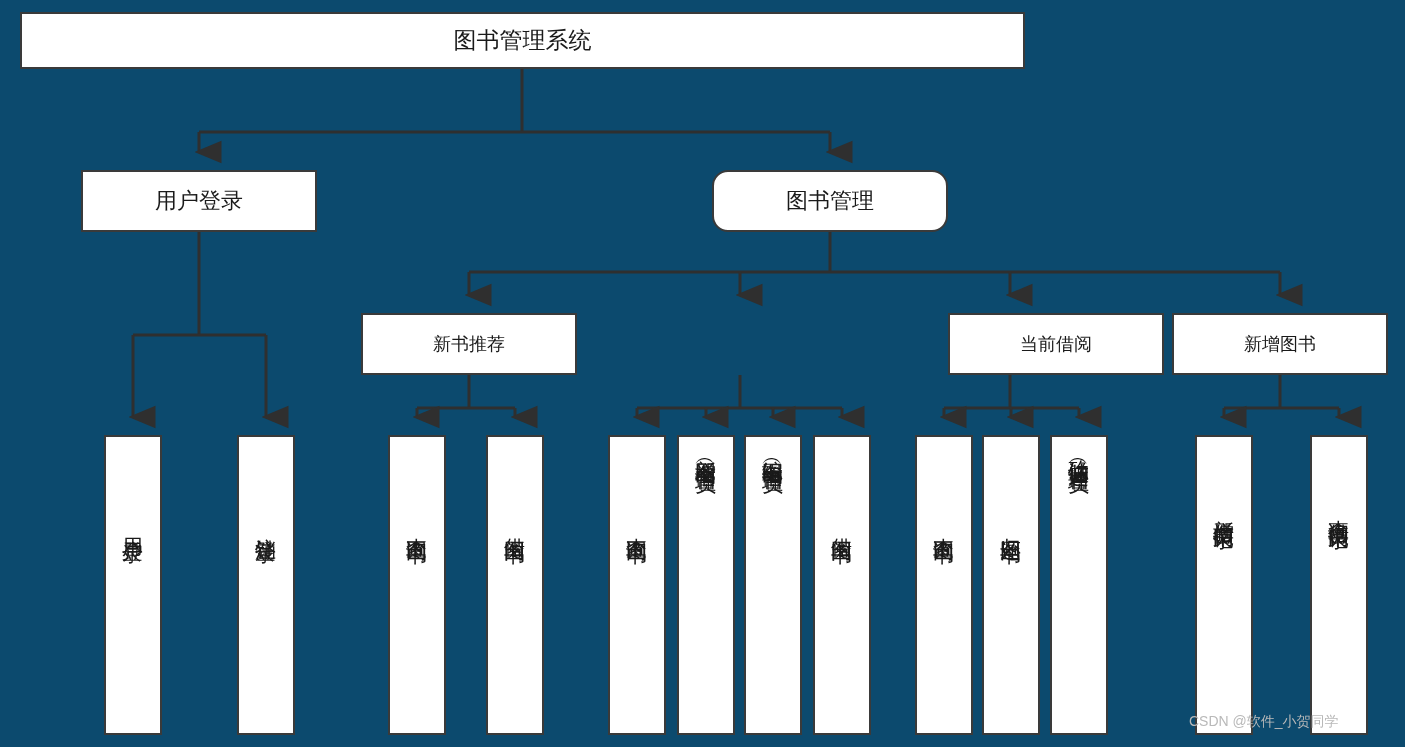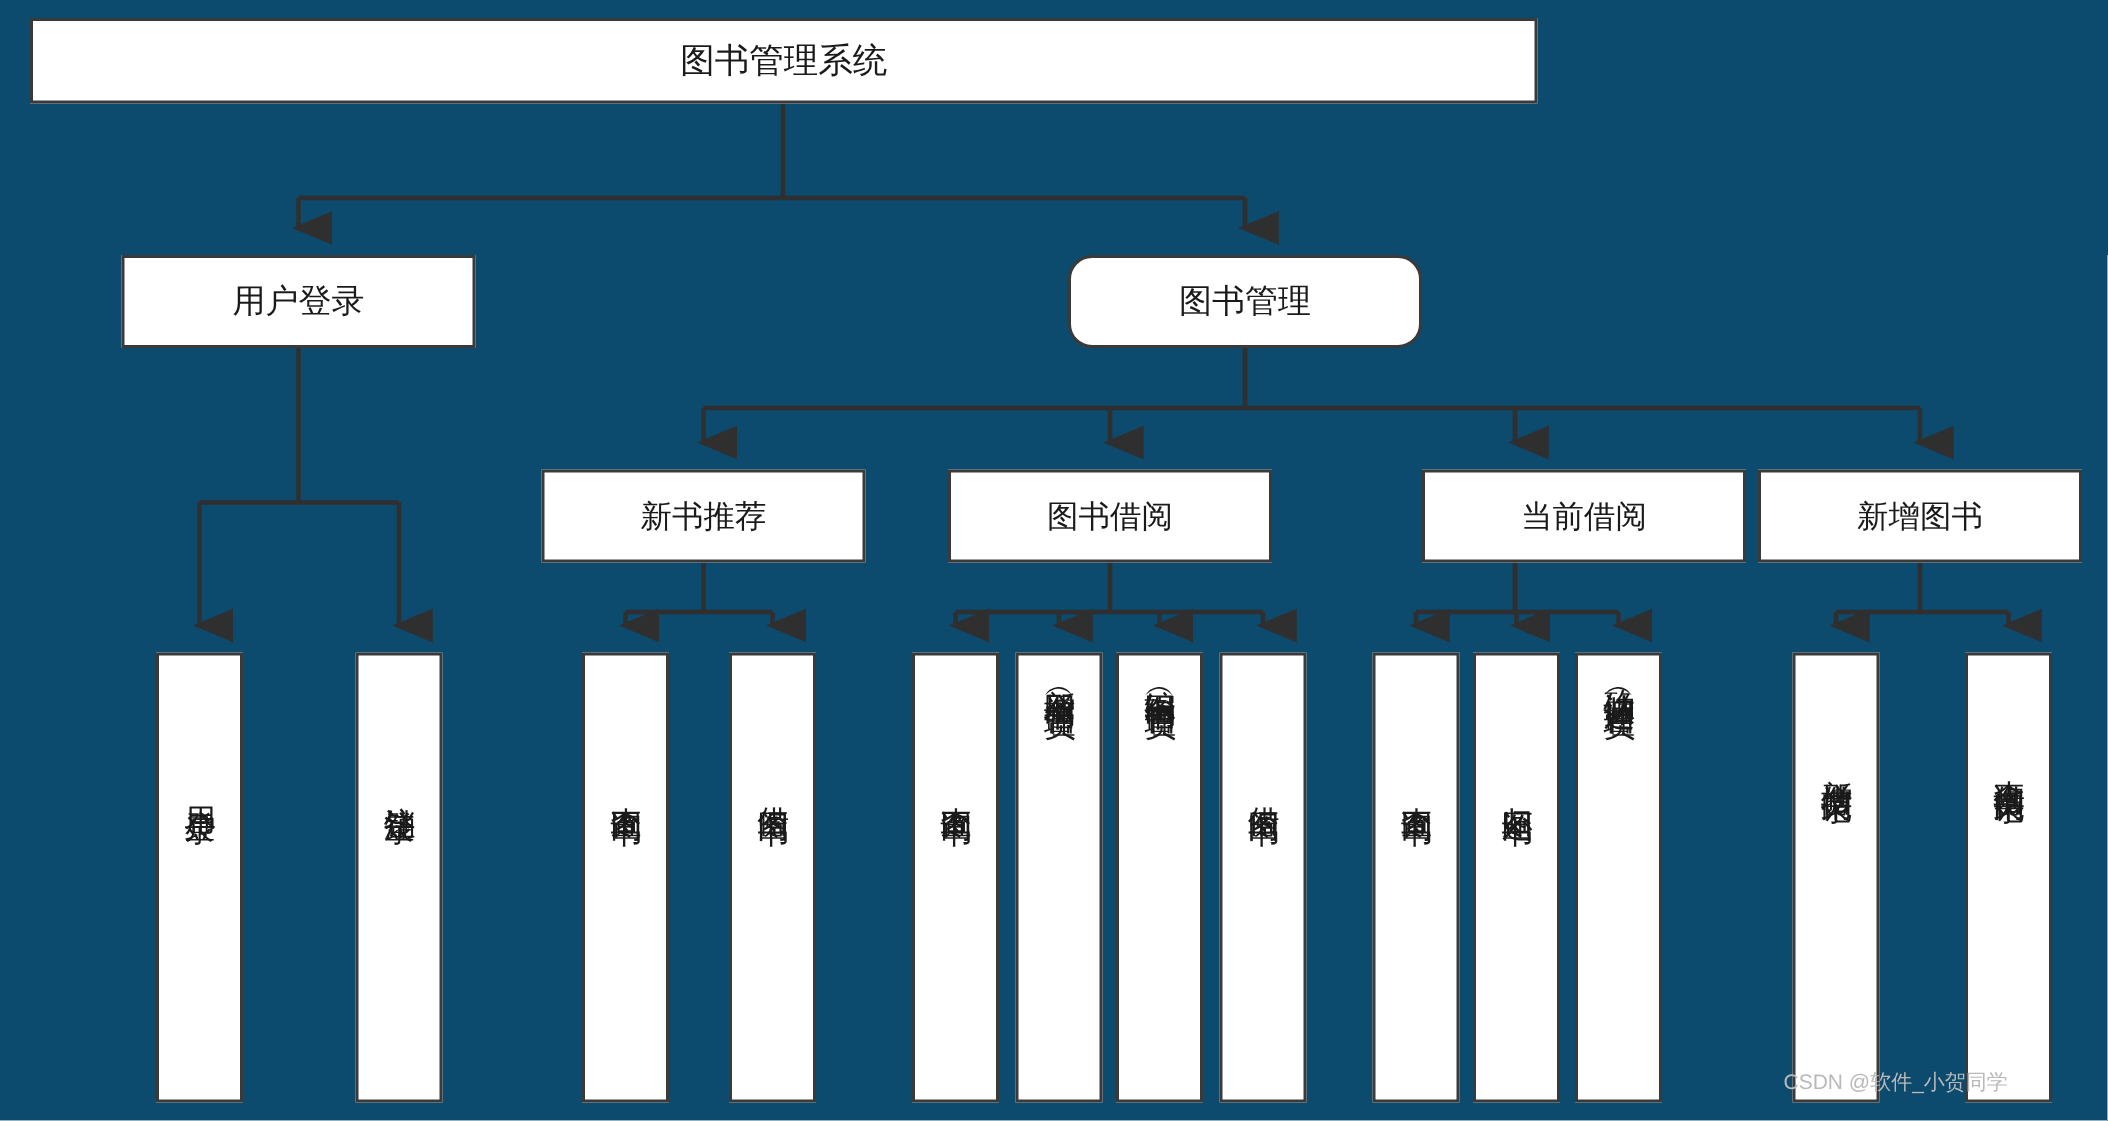--- a/index.html
+++ b/index.html
@@ -37,21 +37,21 @@
     color: #1a1a1a;
     z-index: 2;
   }
   .node.root {
     font-size: 23px;
   }
   .node.lvl1 {
     font-size: 22px;
   }
   .node.lvl2 {
-    font-size: 21px;
+    font-size: 18px;
   }
   .node.leaf {
     font-size: 21px;
     padding: 6px 2px;
     align-items: flex-start;
     justify-content: center;
   }
   .vtext {
     writing-mode: vertical-rl;
     text-orientation: upright;
@@ -133,21 +133,20 @@
   </svg>
 
   <div class="node root" style="left:20px; top:12px; width:1005px; height:57px;">图书管理系统</div>
 
   <div class="node lvl1" style="left:81px; top:170px; width:236px; height:62px;">用户登录</div>
 
   <div class="node lvl1" style="left:712px; top:170px; width:236px; height:62px;border-radius:16px;">图书管理</div>
 
   <div class="node lvl2" style="left:361px; top:313px; width:216px; height:62px;">新书推荐</div>
 
-  <div class="node lvl2" style="left:632px; top:313px; width:216px; height:62px;">图书借阅</div>
 
   <div class="node lvl2" style="left:902px; top:313px; width:216px; height:62px;margin-left:46px;">当前借阅</div>
 
   <div class="node lvl2" style="left:1172px; top:313px; width:216px; height:62px;">新增图书</div>
 
   <div class="node leaf mid" style="left:104px; top:435px; width:58px; height:300px;">
     <span class="vtext">用户登录</span>
   </div>
 
   <div class="node leaf mid" style="left:237px; top:435px; width:58px; height:300px;">

